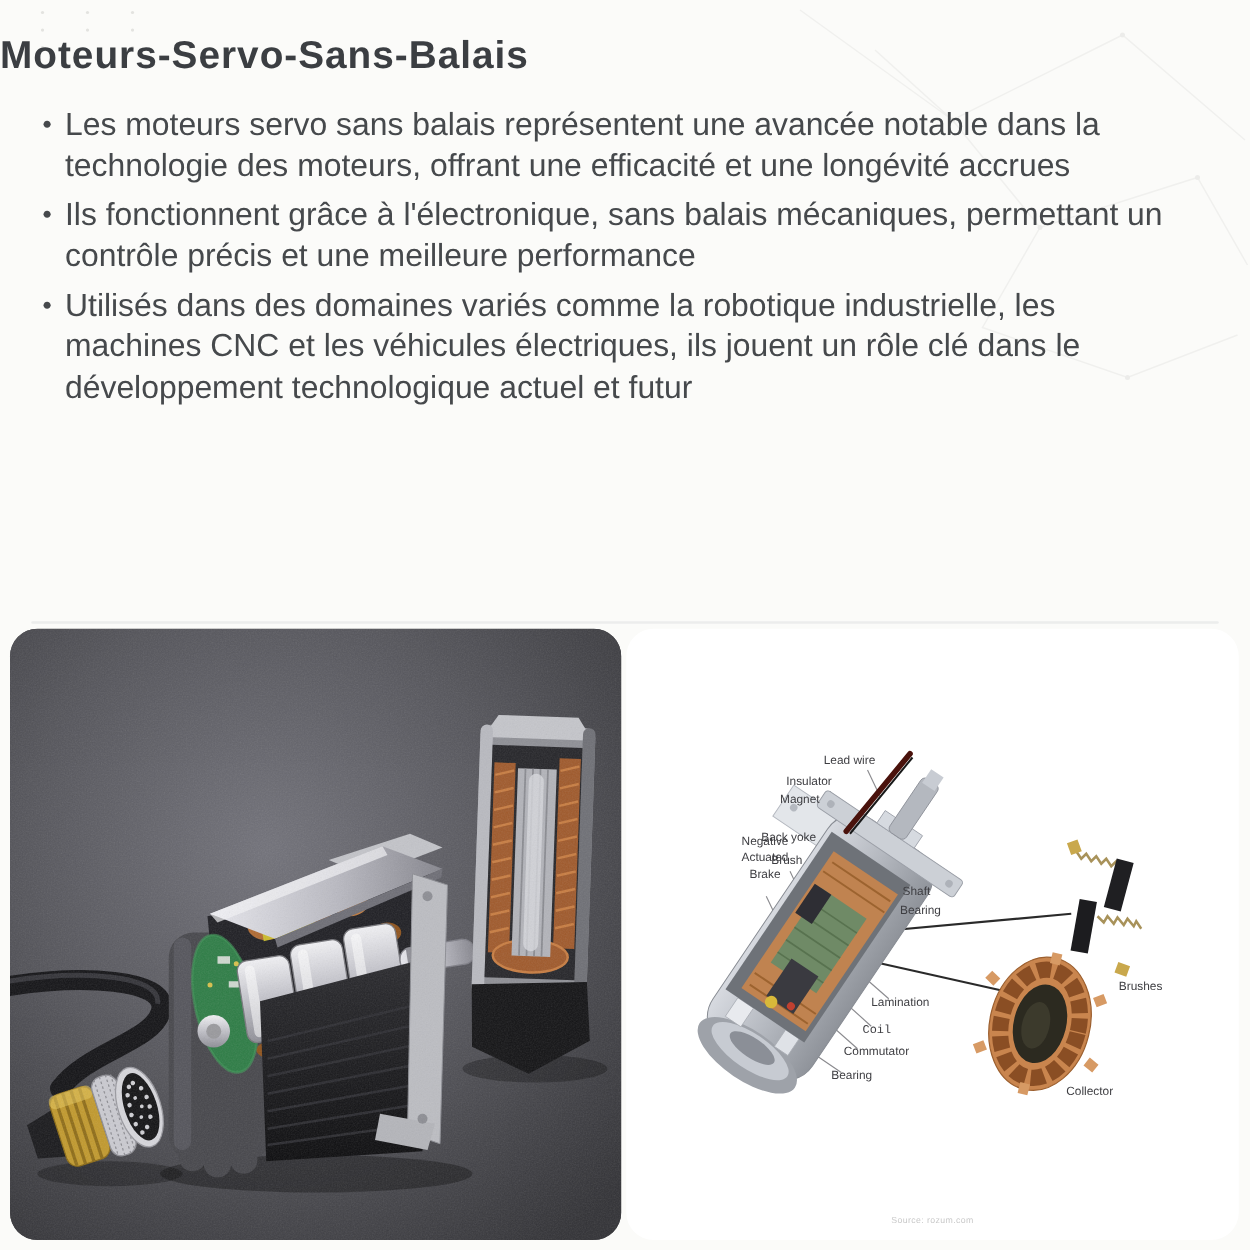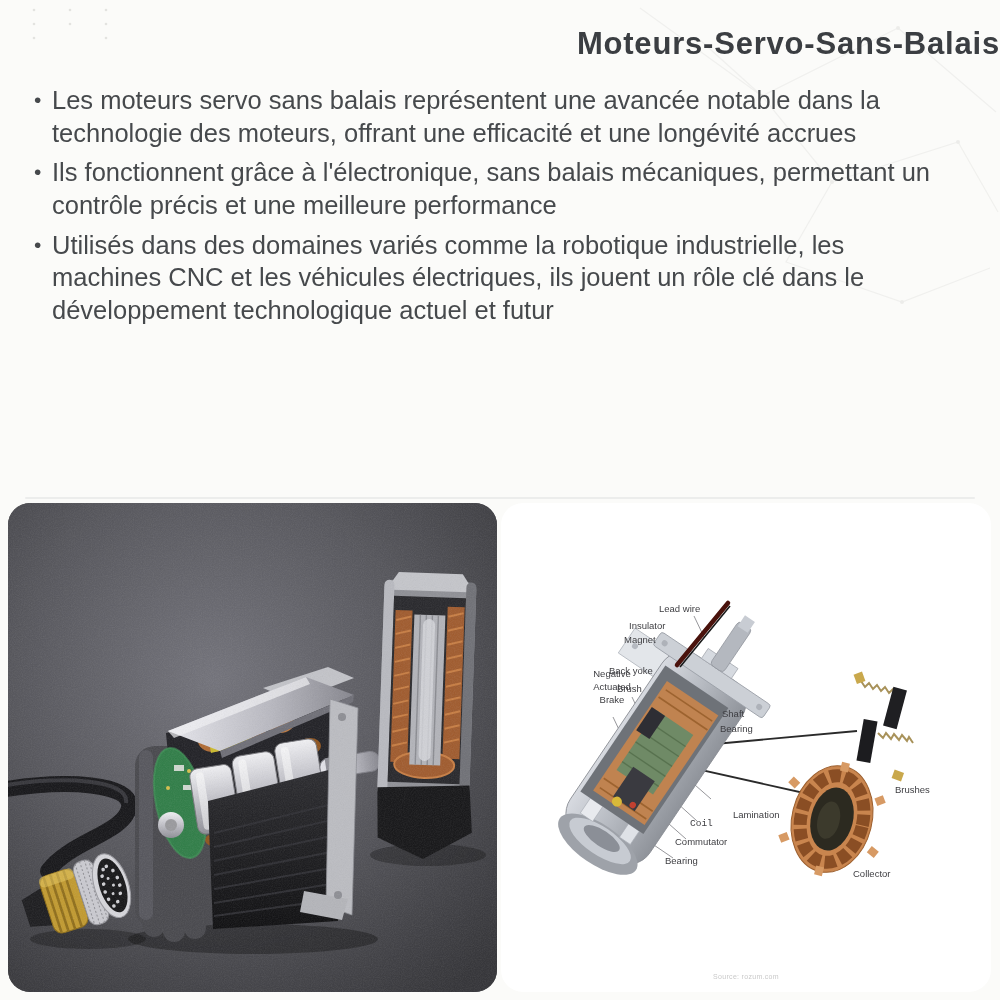--- a/index.html
+++ b/index.html
@@ -1,19 +1,19 @@
 <!DOCTYPE html>
 <html><head>
 <meta charset="utf-8">
 <style>
   html,body{margin:0;padding:0;background:#ffffff;}
   .page{position:relative;width:1000px;height:1000px;background:#fbfbf9;overflow:hidden;
         font-family:"Liberation Sans",sans-serif;}
   .bg-pattern{position:absolute;inset:0;pointer-events:none;}
-  .title{position:absolute;top:26px;left:0;width:100%;text-align:right;
+  .title{position:absolute;top:26px;left:0;width:100%;text-align:left;
          font-size:31px;font-weight:bold;color:#3b3e42;letter-spacing:0.8px;}
   .bullets{position:absolute;top:84px;left:34px;width:916px;
            color:#46494c;font-size:25.5px;line-height:1.28;}
   .bullet{display:flex;margin-bottom:7px;}
   .marker{flex:none;width:18px;font-size:21px;line-height:32px;color:#46494c;}
   .btext{flex:1;}
   .divider{position:absolute;top:497px;left:25px;width:950px;height:2px;
            background:#ecedec;border-radius:2px;}
   .panels{position:absolute;top:503px;left:8px;width:986px;height:489px;display:flex;gap:4px;}
   .photo-panel{flex:none;width:489px;height:489px;border-radius:22px;overflow:hidden;background:#4a4a4e;}
@@ -386,21 +386,21 @@
       </svg>
 
       <div class="dlabel" style="left:158px;top:100px;">Lead wire</div>
       <div class="dlabel" style="left:128px;top:117px;">Insulator</div>
       <div class="dlabel" style="left:123px;top:131px;">Magnet</div>
       <div class="dlabel" style="left:108px;top:162px;">Back yoke</div>
       <div class="dlabel multi" style="left:84px;top:165px;">Negative Actuated Brake</div>
       <div class="dlabel" style="left:116px;top:180px;">Brush</div>
       <div class="dlabel" style="left:221px;top:205px;">Shaft</div>
       <div class="dlabel" style="left:219px;top:220px;">Bearing</div>
-      <div class="dlabel" style="left:196px;top:306px;margin-left:36px;">Lamination</div>
+      <div class="dlabel" style="left:196px;top:294px;">Lamination</div>
       <div class="dlabel" style="left:189px;top:315px;font-family:Liberation Mono, monospace;">Coil</div>
       <div class="dlabel" style="left:174px;top:333px;">Commutator</div>
       <div class="dlabel" style="left:164px;top:352px;">Bearing</div>
       <div class="dlabel" style="left:394px;top:247px;margin-top:34px;">Brushes</div>
       <div class="dlabel" style="left:352px;top:337px;margin-top:28px;">Collector</div>
 
       <div class="source">Source: rozum.com</div>
     </div>
   </div>
 </div>

